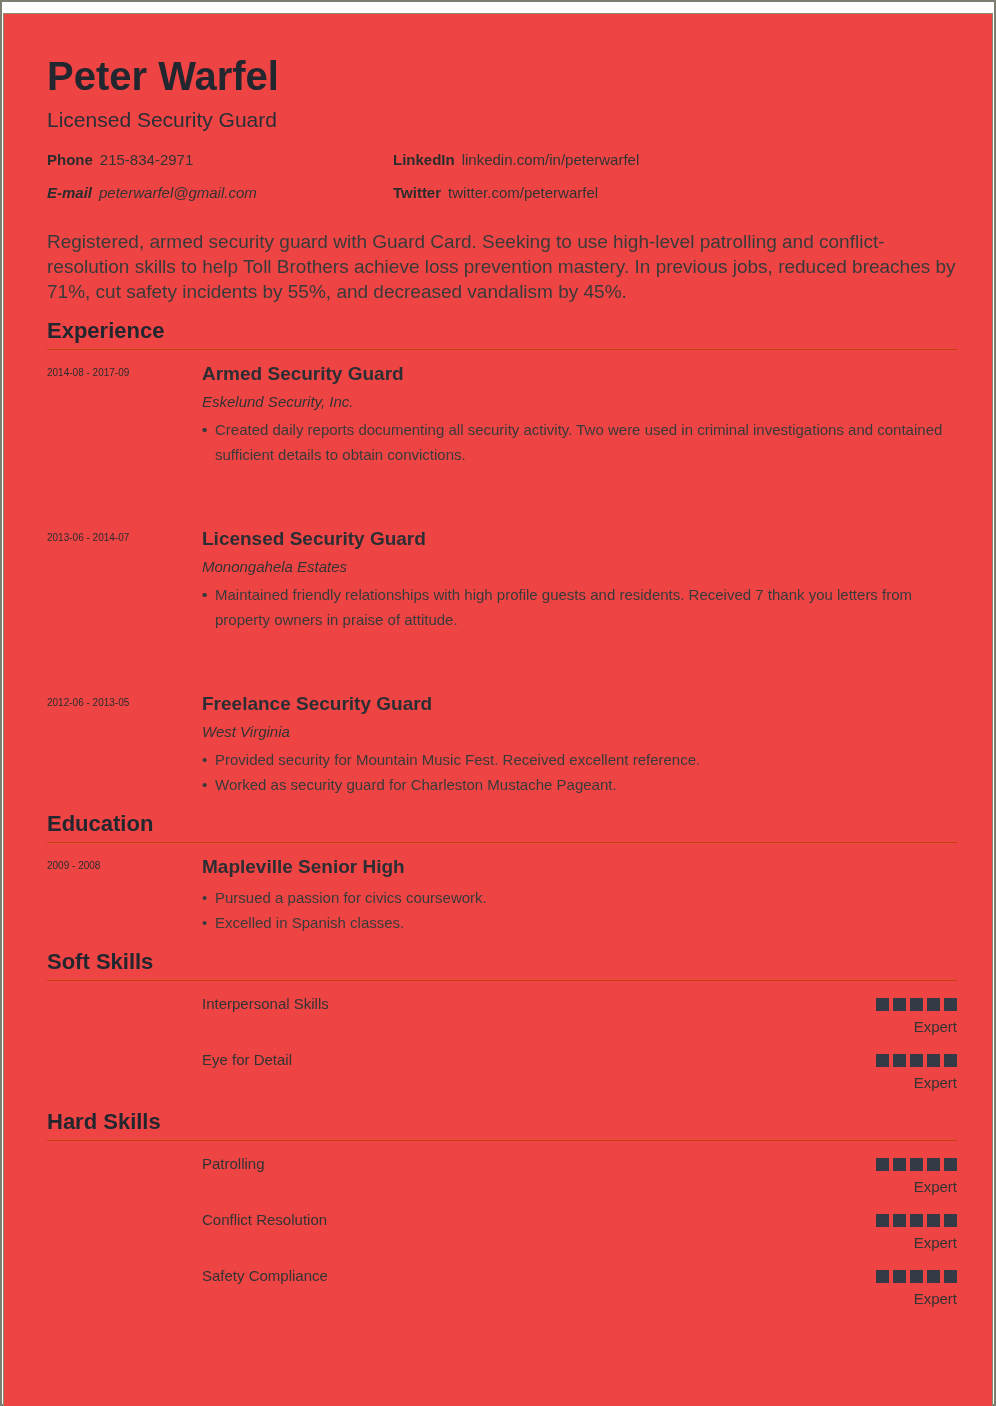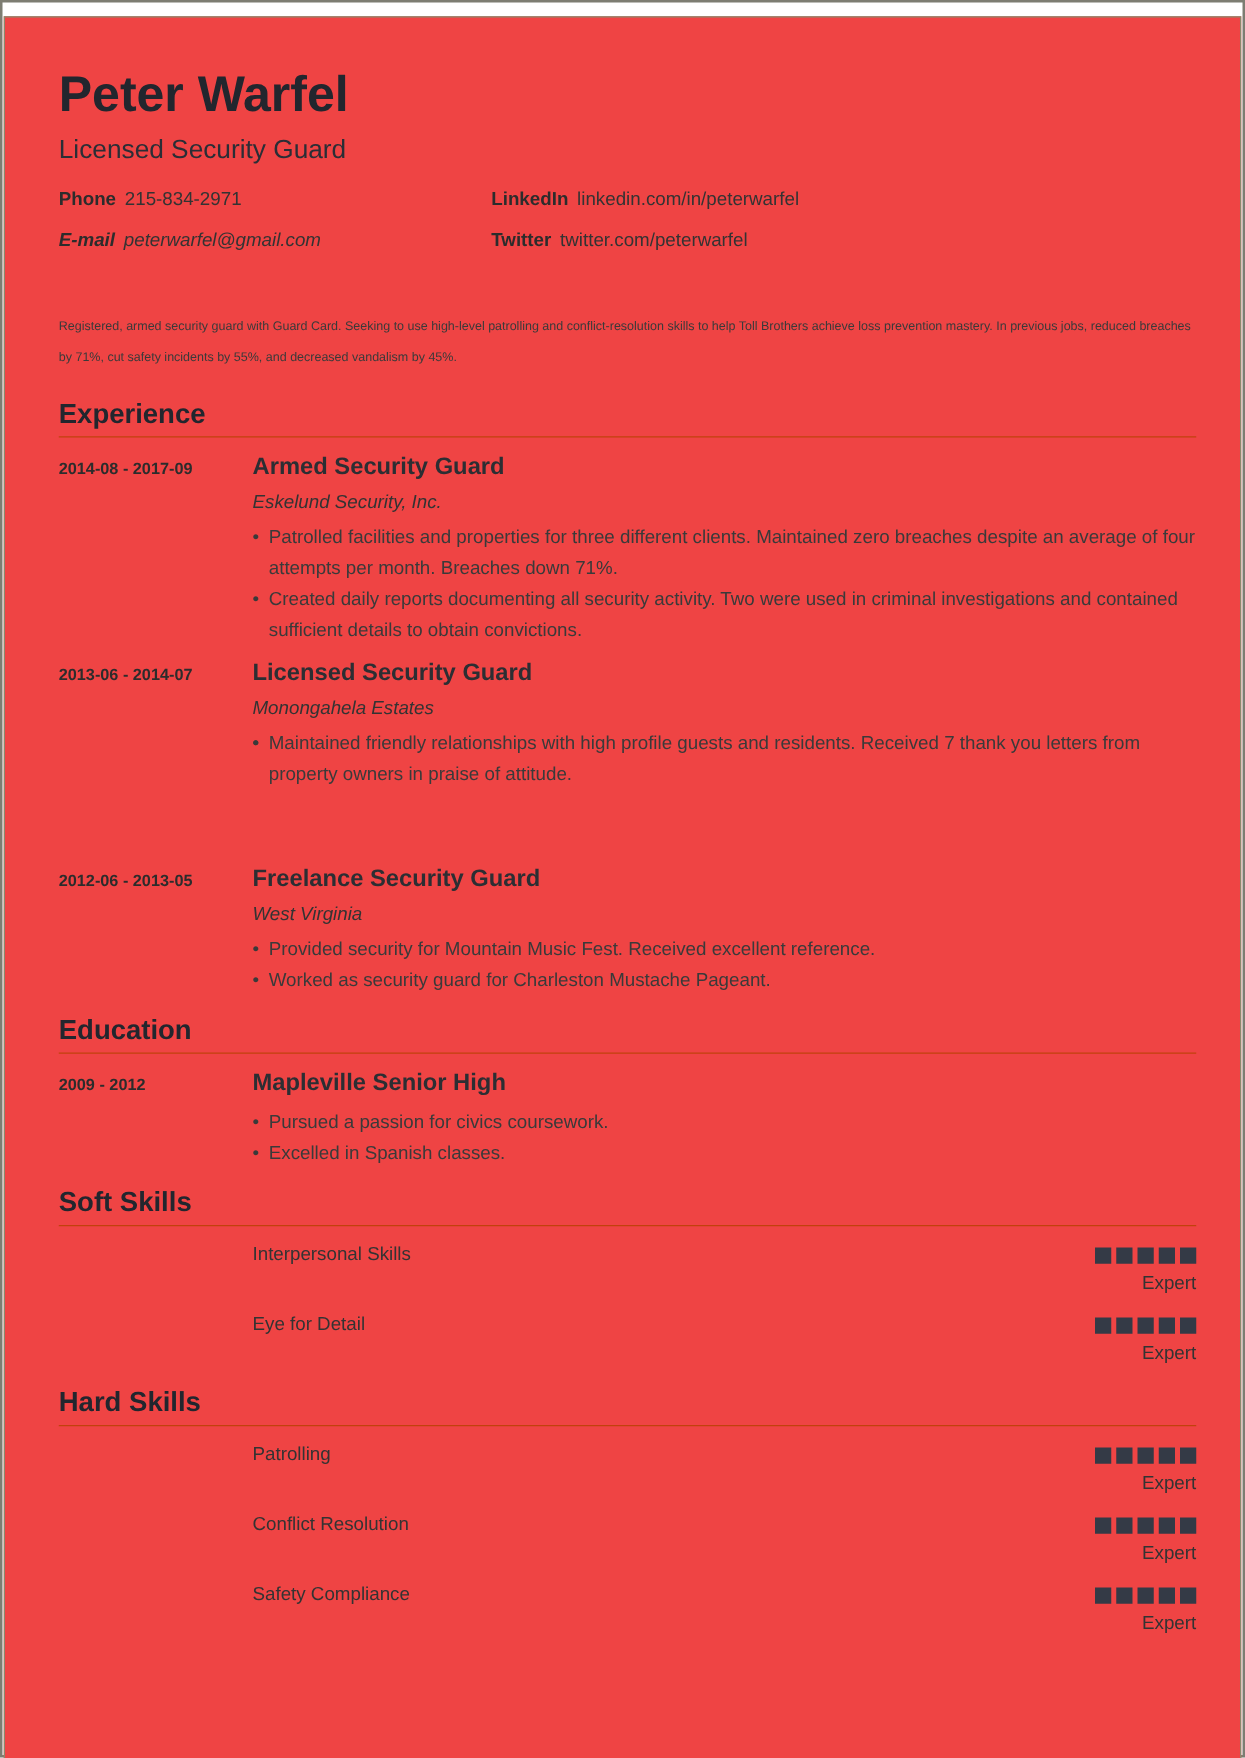--- a/index.html
+++ b/index.html
@@ -33,33 +33,33 @@
       position: absolute; top: 94px; left: 0;
       font-size: 21px; color: #2a2e36;
     }
     .contact {
       position: absolute; left: 0; font-size: 15px; color: #333;
       white-space: nowrap;
     }
     .contact .lbl { font-weight: bold; color: #2c2c2c; margin-right: 7px; }
     .summary {
       position: absolute; top: 215px; left: 0; width: 910px;
-      font-size: 10px; line-height: 25px; color: #3a3a3a; margin-top: 20px;
+      font-size: 19px; line-height: 25px; color: #3a3a3a;
     }
     .section-head {
       position: absolute; left: 0; width: 910px;
       font-size: 22px; font-weight: bold; color: #22262e;
       padding-bottom: 4px;
       border-bottom: 1px solid #c2410c;
       height: 32px;
     }
     .entry { position: absolute; left: 0; width: 910px; }
     .entry .date {
       position: absolute; left: 0; top: 4px;
-      font-size: 13px; font-weight: bold; color: #2c2c2c;
+      font-size: 10px; font-weight: normal; color: #2c2c2c;
     }
     .entry .role {
       position: absolute; left: 155px; top: 0;
       font-size: 19px; font-weight: bold; color: #2c2e33;
     }
     .entry .org {
       position: absolute; left: 155px; top: 30px;
       font-size: 15px; font-style: italic; color: #333;
     }
     .entry ul {
@@ -115,21 +115,21 @@
 
     <div class="summary">Registered, armed security guard with Guard Card. Seeking to use high-level patrolling and conflict-resolution skills to help Toll Brothers achieve loss prevention mastery. In previous jobs, reduced breaches by 71%, cut safety incidents by 55%, and decreased vandalism by 45%.</div>
 
     <div class="section-head" style="top:304px;">Experience</div>
 
     <div class="entry" style="top:349px;">
       <div class="date">2014-08 - 2017-09</div>
       <div class="role">Armed Security Guard</div>
       <div class="org">Eskelund Security, Inc.</div>
       <ul style="top:54px;">
-        <li><span class="dot">•</span><span>Patrolled facilities and properties for three different clients. Maintained zero breaches despite an average of four attempts per month. Breaches down 71%.</span></li>
+        <li><span class="dot">•</span></li>
         <li><span class="dot">•</span><span>Created daily reports documenting all security activity. Two were used in criminal investigations and contained sufficient details to obtain convictions.</span></li>
       </ul>
     </div>
 
     <div class="entry" style="top:514px;">
       <div class="date">2013-06 - 2014-07</div>
       <div class="role">Licensed Security Guard</div>
       <div class="org">Monongahela Estates</div>
       <ul style="top:54px;">
         <li><span class="dot">•</span></li>
@@ -143,21 +143,21 @@
       <div class="org">West Virginia</div>
       <ul style="top:54px;">
         <li><span class="dot">•</span><span>Provided security for Mountain Music Fest. Received excellent reference.</span></li>
         <li><span class="dot">•</span><span>Worked as security guard for Charleston Mustache Pageant.</span></li>
       </ul>
     </div>
 
     <div class="section-head" style="top:797px;">Education</div>
 
     <div class="entry" style="top:842px;">
-      <div class="date">2009 - 2012</div>
+      <div class="date">2009 - 2008</div>
       <div class="role">Mapleville Senior High</div>
       <ul style="top:29px;">
         <li><span class="dot">•</span><span>Pursued a passion for civics coursework.</span></li>
         <li><span class="dot">•</span><span>Excelled in Spanish classes.</span></li>
       </ul>
     </div>
 
     <div class="section-head" style="top:935px;">Soft Skills</div>
 
     <div class="skill" style="top:981px;">

